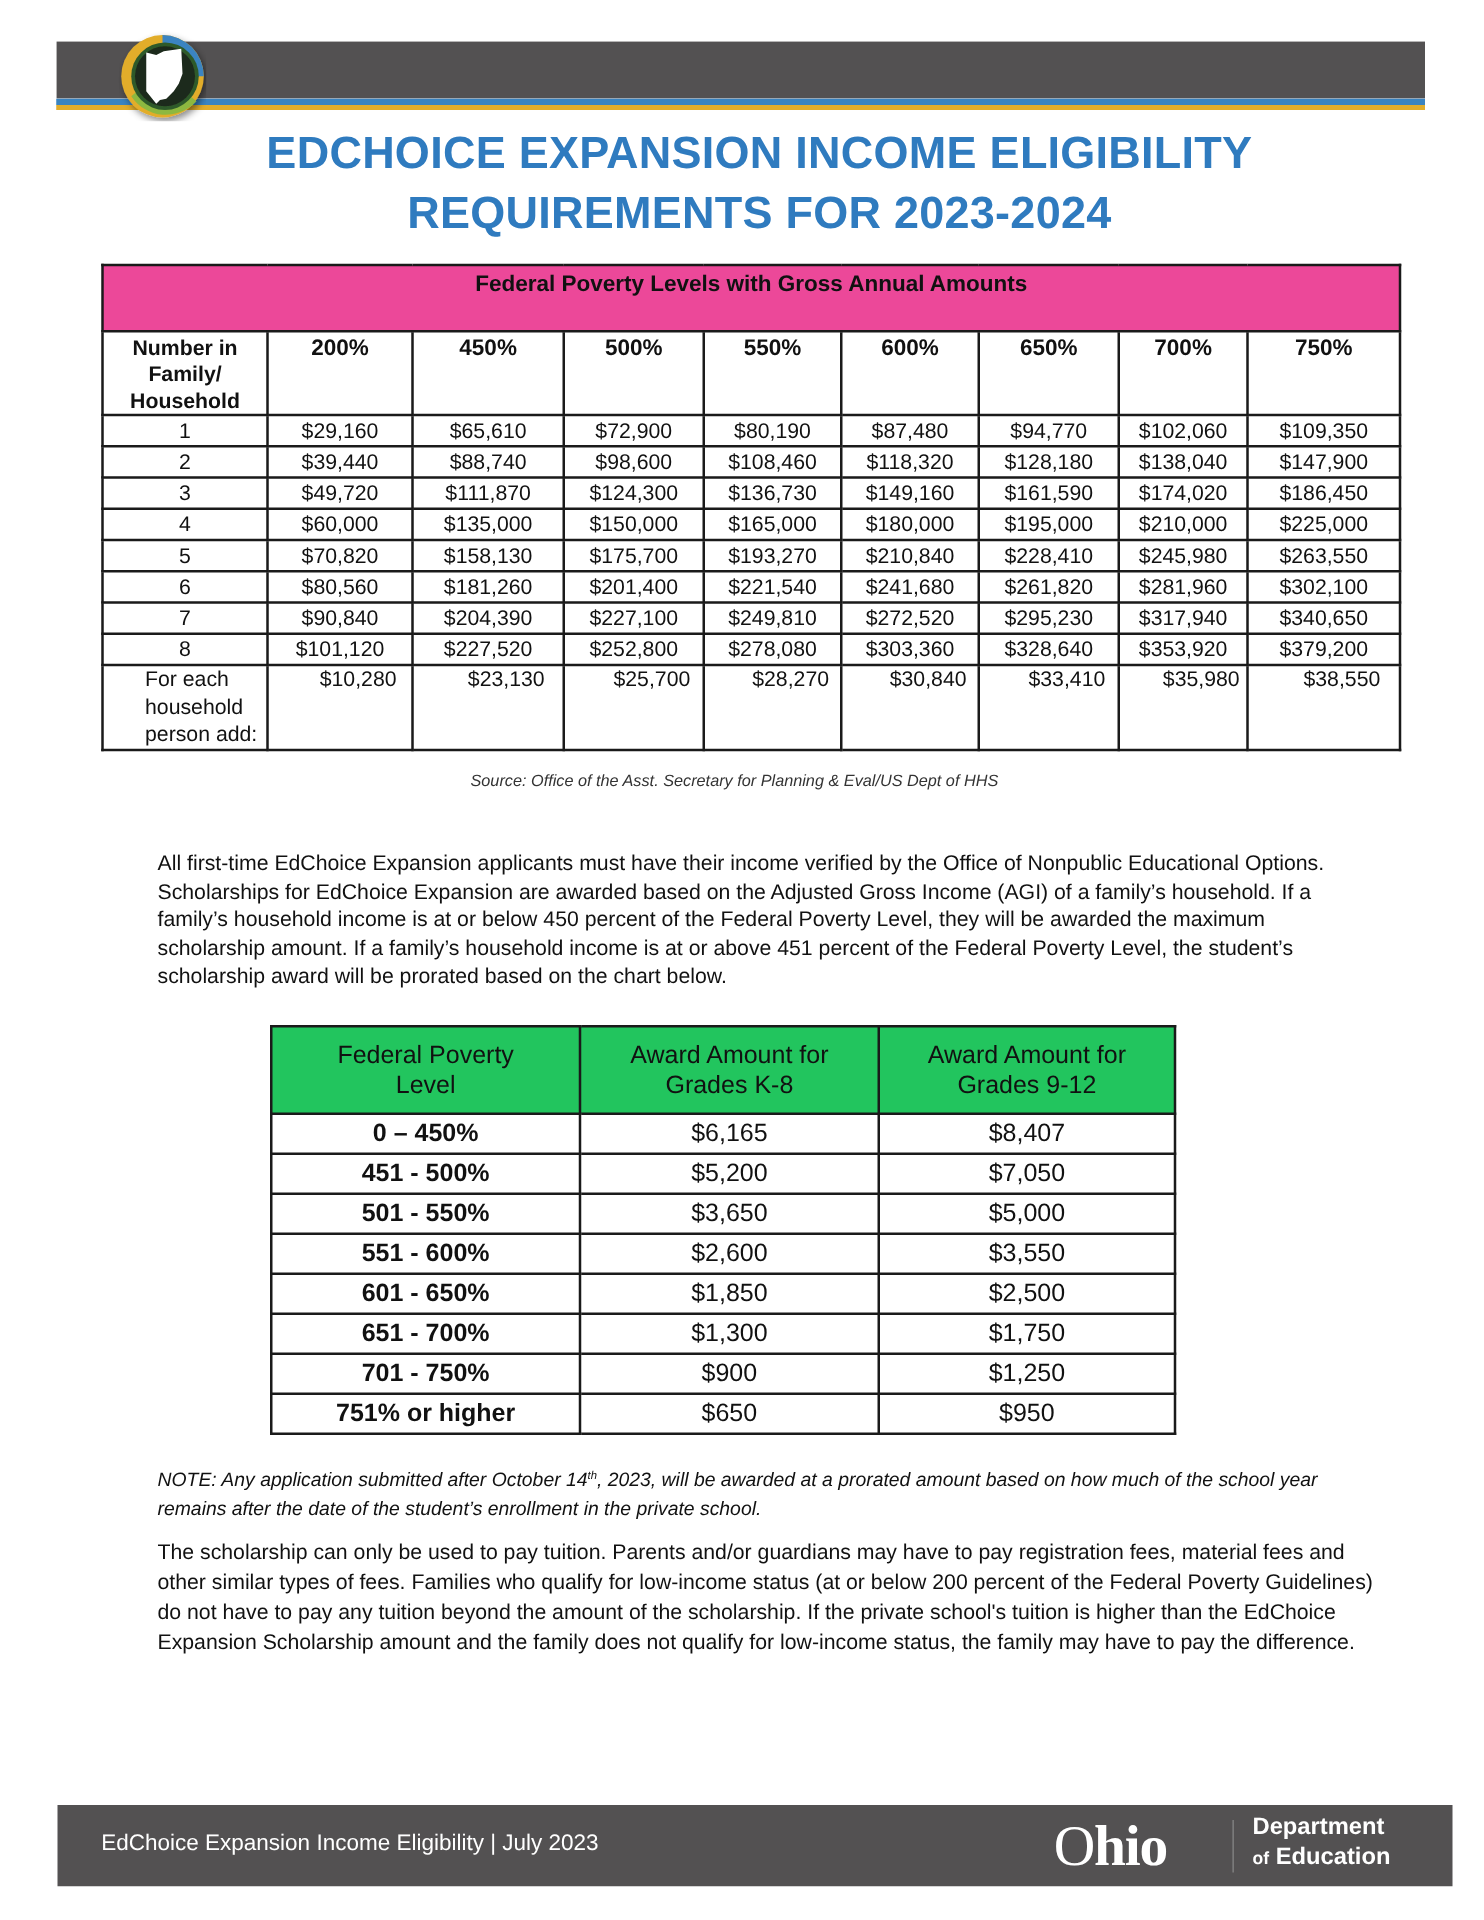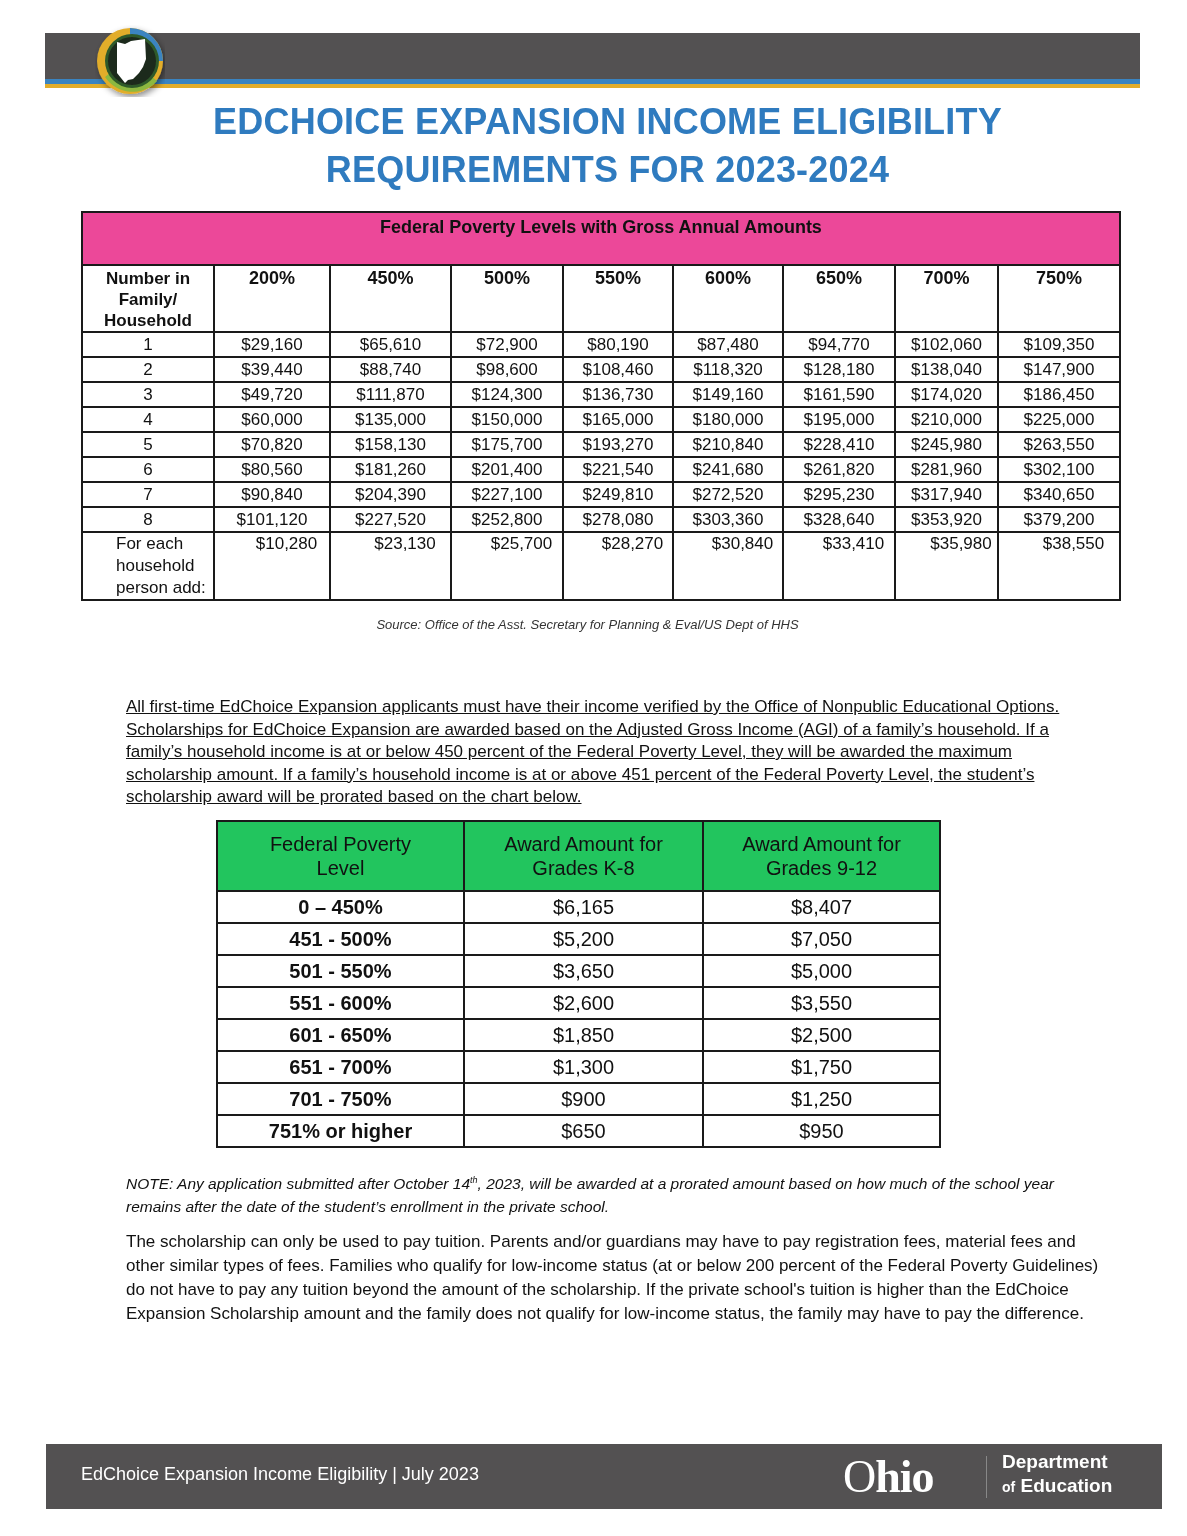--- a/index.html
+++ b/index.html
@@ -25,21 +25,21 @@
     .fpl .hdr th { font-weight: bold; height: 62px; vertical-align: top; padding-top: 2px; font-size: 18px; line-height: 21px; }
     .fpl .hdr th.first { font-size: 17px; }
     .fpl td { height: 23px; line-height: 23px; }
     .fpl tr.add td { height: 64px; vertical-align: top; line-height: 22px; padding-left: 33px; }
     .fpl tr.add td.first { text-align: left; }
 
     .source { position: absolute; left: 0; top: 617px; width: 1175px; text-align: center;
       font-style: italic; font-size: 13px; color: #333; }
 
     .para { position: absolute; left: 126px; font-size: 17px; line-height: 22.5px; color: #111; }
-    .p1 { top: 696px; width: 965px; text-decoration: underline; }
+    .p1 { top: 680px; width: 965px; }
 
     
     .award { position: absolute; left: 216px; top: 820px; width: 725px; font-size: 20px;
       font-family: "Liberation Sans Narrow", "Liberation Sans", sans-serif; }
     .award th, .award td { border: 2px solid #1a1a1a; text-align: center; }
     .award th { background: #22c55e; height: 66px; font-weight: normal; line-height: 24px; font-size: 20px; }
     .award td { height: 28px; line-height: 28px; }
     .award td.lvl { font-weight: bold; }
     .award .c1 { width: 243px; } .award .c2 { width: 235px; }
 

